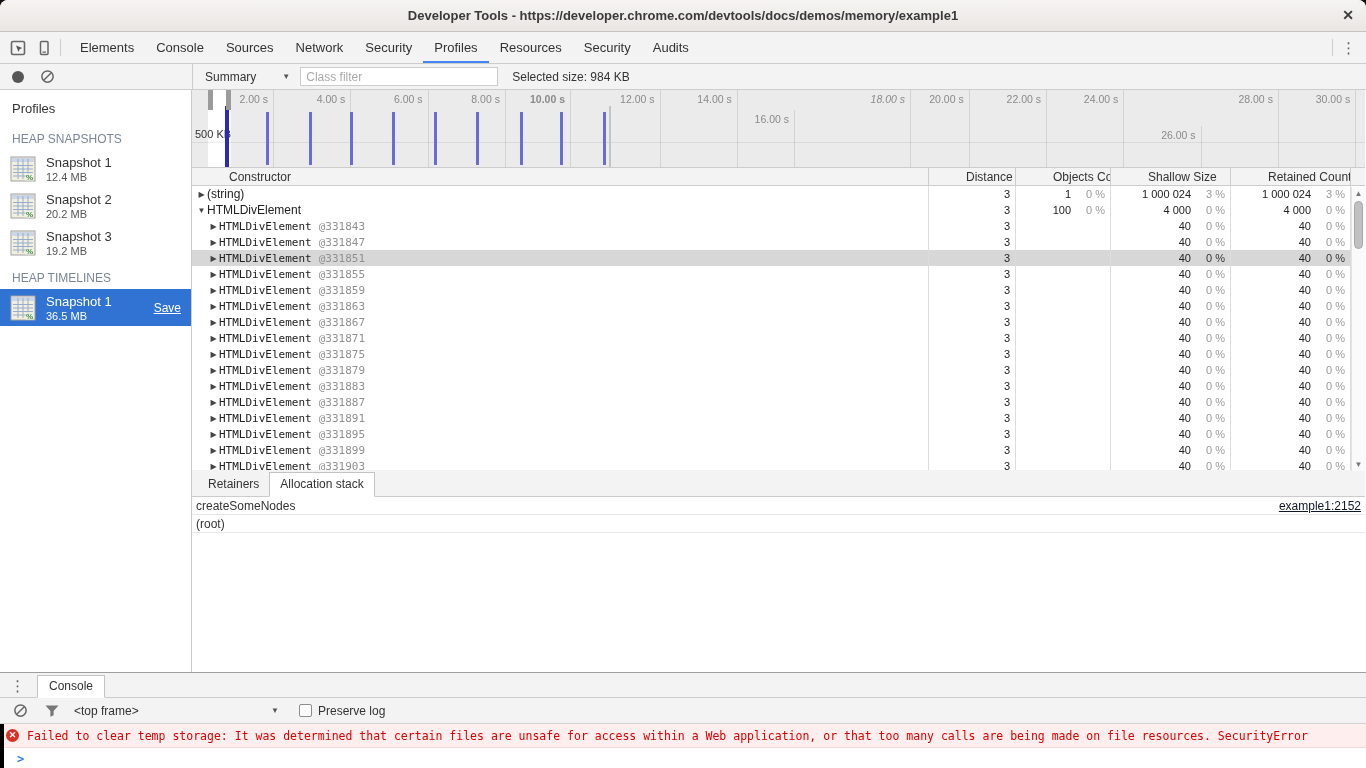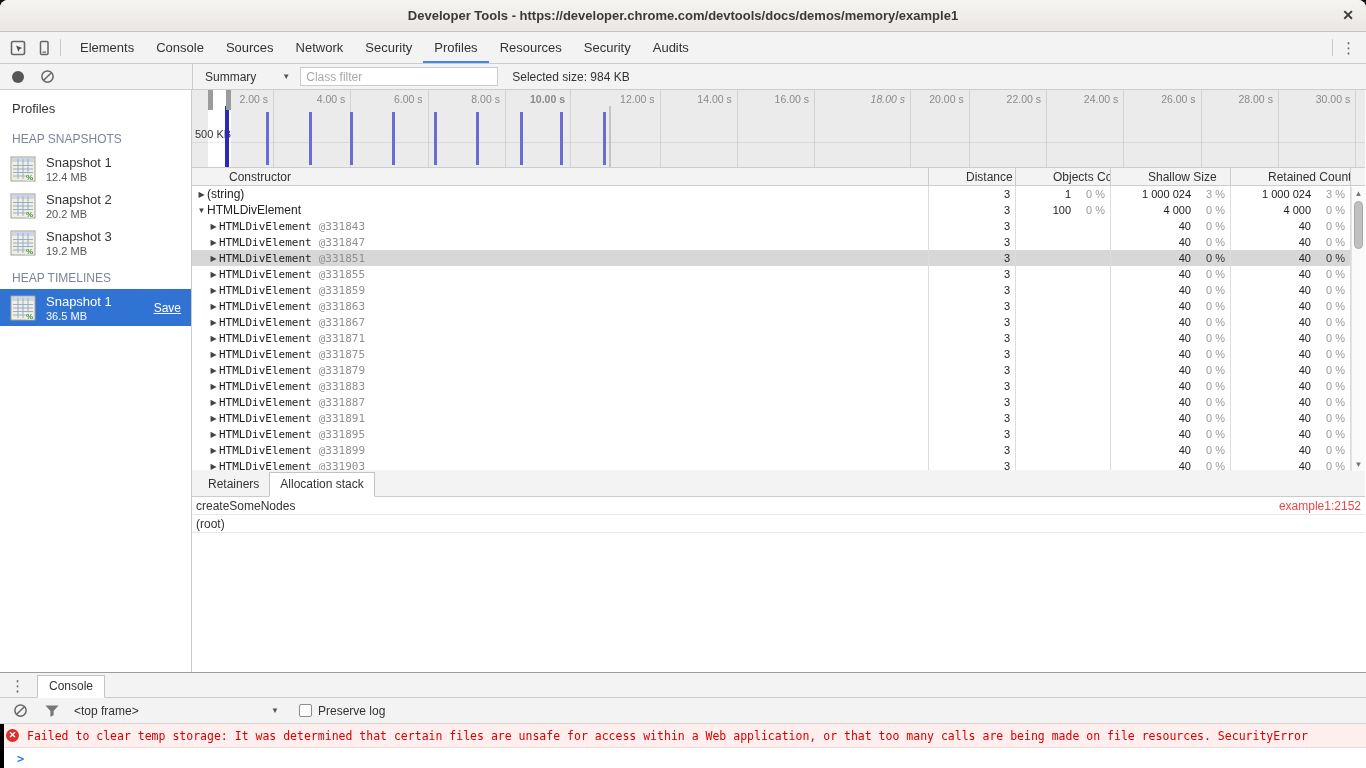--- a/index.html
+++ b/index.html
@@ -79,21 +79,21 @@
   
   .vscroll { position:absolute; right:0; top:97px; width:14px; height:284px; background:#fafafa; border-left:1px solid #e3e3e3; }
   .vscroll .arr { position:absolute; left:0; width:13px; text-align:center; font-size:8px; color:#777; }
   .vscroll .thumb { position:absolute; left:2px; width:9px; top:14px; height:48px; background:#c0c0c0; border:1px solid #a8a8a8; border-radius:5px; }
 
   
   .dtabs { height:27px; background:#f3f3f3; border-bottom:1px solid #ccc; display:flex; align-items:flex-end; padding-left:6px; }
   .dtab { font-size:12px; color:#333; padding:4px 10px 5px; cursor:default; }
   .dtab.active { background:#fff; border:1px solid #c3c3c3; border-bottom:1px solid #fff; position:relative; top:1px; }
   .frame-row { height:18px; border-bottom:1px solid #e8e8e8; display:flex; align-items:center; font-size:12px; color:#333; padding:0 4px; }
-  .frame-link { margin-left:auto; color:#ef4444; }
+  .frame-link { margin-left:auto; text-decoration:underline; color:#0f172a; }
 
   
   .consoled { height:96px; border-top:1px solid #9e9e9e; background:#fff; }
   .cstrip { height:25px; background:#f3f3f3; border-bottom:1px solid #ccc; display:flex; align-items:center; }
   .cstrip .kebab { margin:0 12px 0 10px; }
   .ctab { font-size:12px; color:#333; background:#fff; border:1px solid #c3c3c3; border-bottom:1px solid #fff; padding:3px 11px 4px; position:relative; top:1px; }
   .ctoolbar { height:26px; background:#f3f3f3; border-bottom:1px solid #d4d4d4; display:flex; align-items:center; padding-left:13px; }
   .ctx-select { display:flex; align-items:center; width:205px; margin-left:14px; font-size:12px; color:#333; }
   .ctx-select .dd-arrow { margin-left:auto; }
   .checkbox { width:13px; height:13px; border:1px solid #8d8d8d; border-radius:2px; background:#fdfdfd; margin-left:20px; }
@@ -248,26 +248,26 @@
       <div class="overview" id="overview">
         <div class="ov-selwin" id="ov-selwin" style="left: 16.4545px; width: 22.871px;"></div>
         <div id="ov-ticks">
             <div class="ov-tick" style="left: 20px; width: 62px;">2.00 s</div>
             <div class="ov-tick" style="left: 97.3px; width: 62px;">4.00 s</div>
             <div class="ov-tick" style="left: 174.6px; width: 62px;">6.00 s</div>
             <div class="ov-tick" style="left: 251.9px; width: 62px;">8.00 s</div>
             <div class="ov-tick" style="left: 311px; width: 68px; font-weight: bold;">10.00 s</div>
             <div class="ov-tick" style="left: 406.5px; width: 62px;">12.00 s</div>
             <div class="ov-tick" style="left: 483.8px; width: 62px;">14.00 s</div>
-            <div class="ov-tick" style="left: 561px; width: 62px;">16.00 s</div>
+            <div class="ov-tick" style="left: 541px; width: 62px; margin-top: 20px;">16.00 s</div>
             <div class="ov-tick" style="left: 657px; width: 62px; font-style: italic;">18.00 s</div>
             <div class="ov-tick" style="left: 715.7px; width: 62px;">20.00 s</div>
             <div class="ov-tick" style="left: 793px; width: 62px;">22.00 s</div>
             <div class="ov-tick" style="left: 870.3px; width: 62px;">24.00 s</div>
-            <div class="ov-tick" style="left: 947.6px; width: 62px;">26.00 s</div>
+            <div class="ov-tick" style="left: 947.6px; width: 62px; margin-top: 36px;">26.00 s</div>
             <div class="ov-tick" style="left: 1024.9px; width: 62px;">28.00 s</div>
             <div class="ov-tick" style="left: 1102.2px; width: 62px;">30.00 s</div>
           </div>
         <div class="ov-hline"></div>
         <div class="ov-ylabel">500 KB</div>
         <div id="ov-bars">
             <div class="ov-bar sel" style="left: 32.528px;"></div>
             <div class="ov-bar" style="left: 73.8835px;"></div>
             <div class="ov-bar" style="left: 116.785px;"></div>
             <div class="ov-bar" style="left: 157.754px;"></div>

